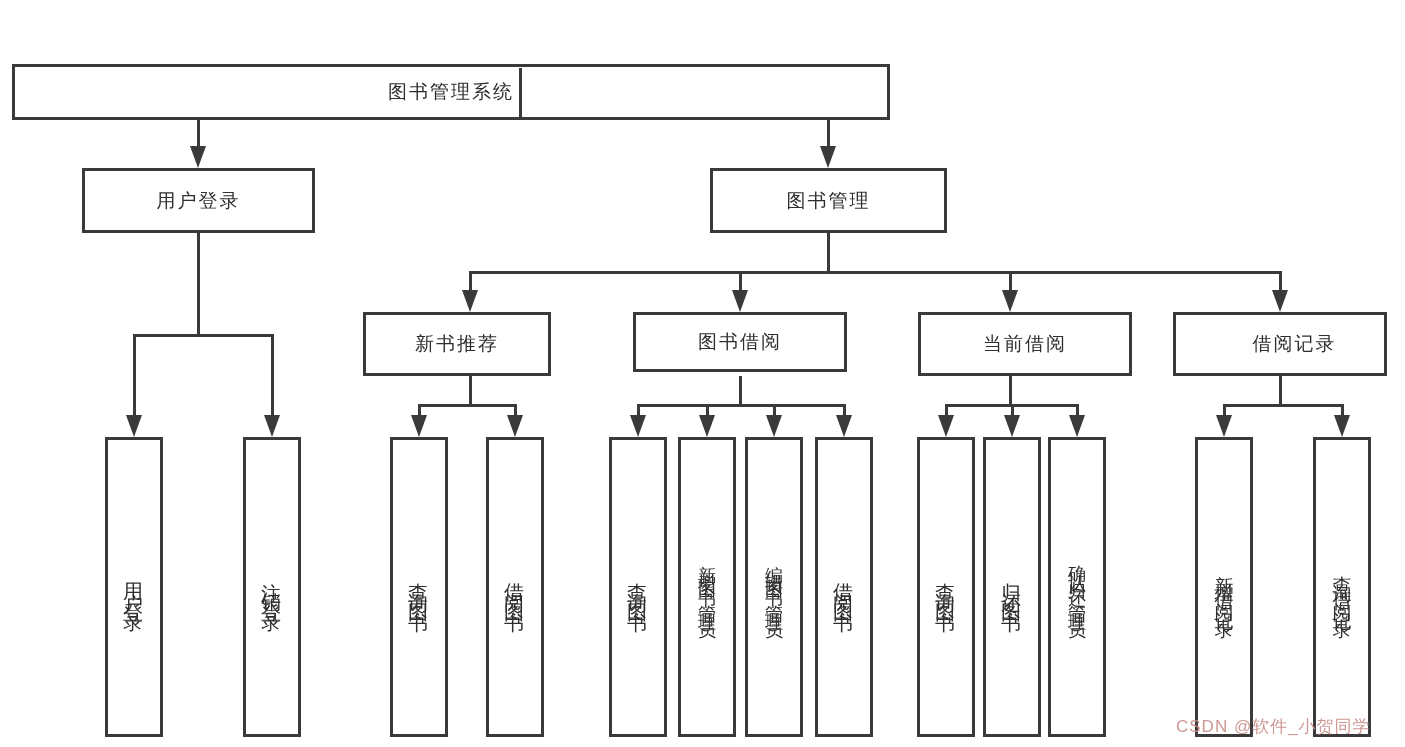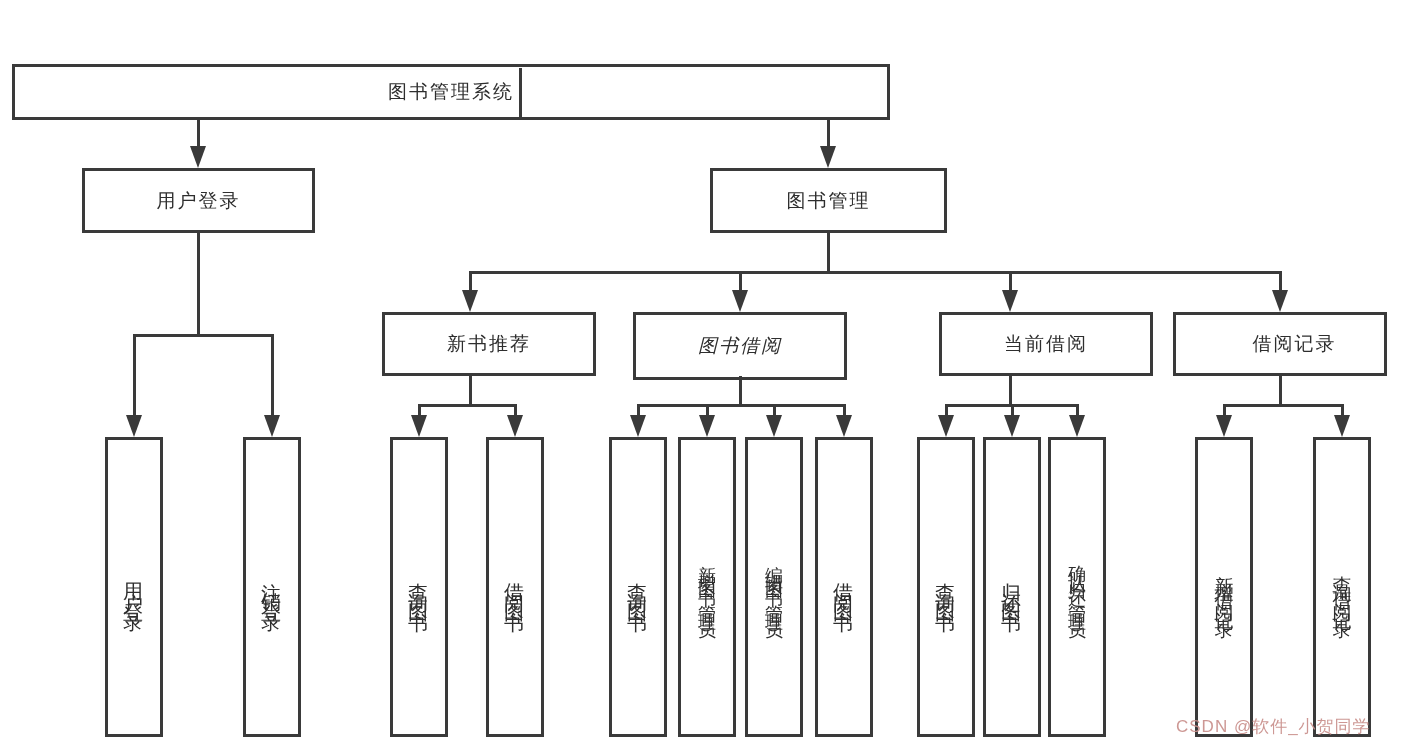--- a/index.html
+++ b/index.html
@@ -60,25 +60,25 @@
 <body>
 
 <div class="canvas">
 
   <div class="node h-node" style="left:12px; top:20px; width:878px; height:56px;margin-top:44px;">图书管理系统</div>
 
   <div class="node h-node" style="left:82px; top:168px; width:233px; height:65px;">用户登录</div>
 
   <div class="node h-node" style="left:710px; top:168px; width:237px; height:65px;">图书管理</div>
 
-  <div class="node h-node" style="left:382px; top:312px; width:214px; height:64px;text-align:right;">新书推荐</div>
+  <div class="node h-node" style="left:363px; top:312px; width:188px; height:64px;text-align:right;">新书推荐</div>
 
-  <div class="node h-node" style="left:633px; top:312px; width:214px; height:68px;font-style:italic;">图书借阅</div>
+  <div class="node h-node" style="left:633px; top:312px; width:214px; height:60px;">图书借阅</div>
 
-  <div class="node h-node" style="left:939px; top:312px; width:214px; height:64px;">当前借阅</div>
+  <div class="node h-node" style="left:918px; top:312px; width:214px; height:64px;">当前借阅</div>
 
   <div class="node h-node" style="left:1173px; top:312px; width:214px; height:64px;padding-left:29px;">借阅记录</div>
 
   <div class="node v-node v-short" style="left:105px; top:437px; width:58px; height:300px;">
     <span>用户登录</span>
   </div>
   <div class="node v-node v-short" style="left:243px; top:437px; width:58px; height:300px;">
     <span>注销登录</span>
   </div>
 

